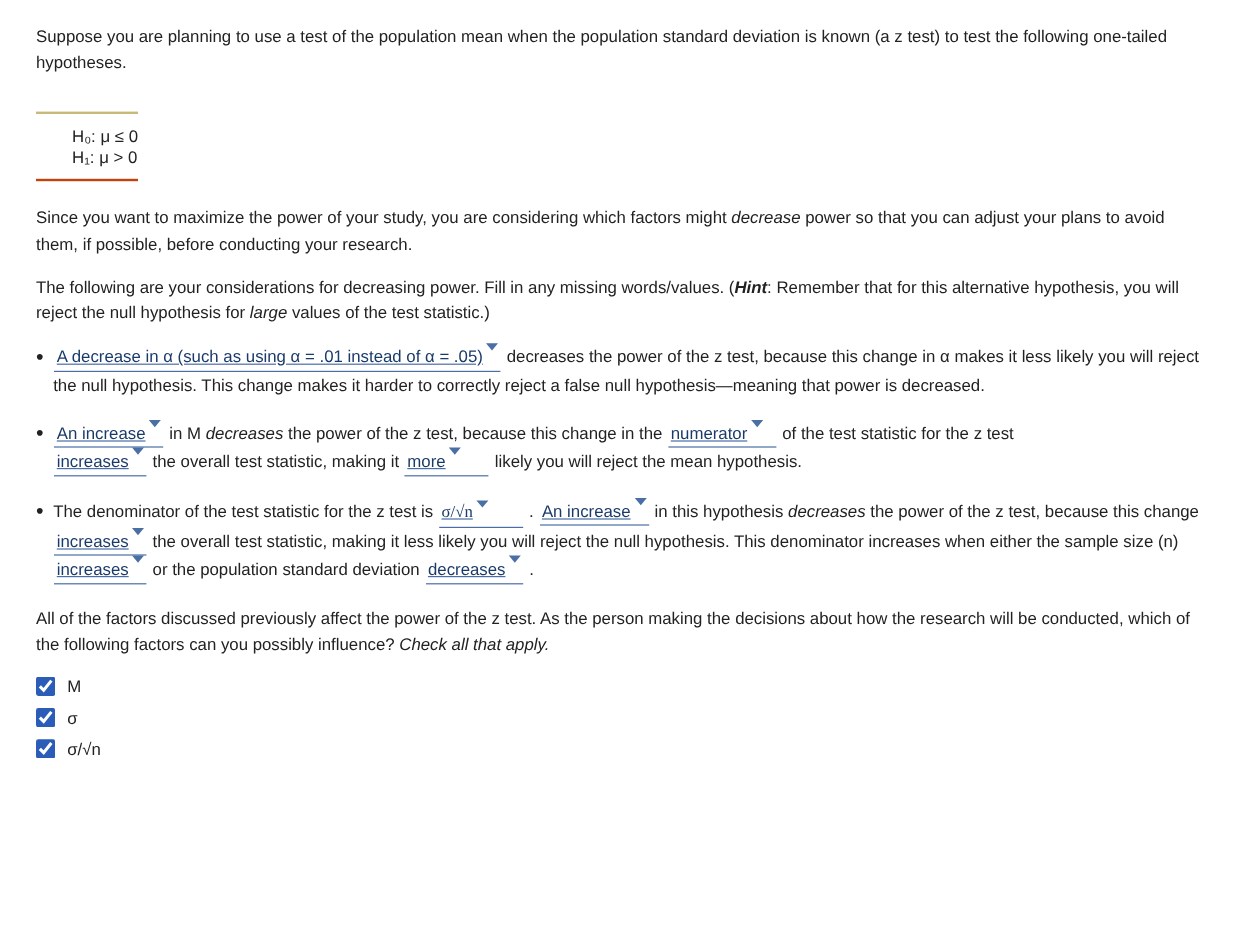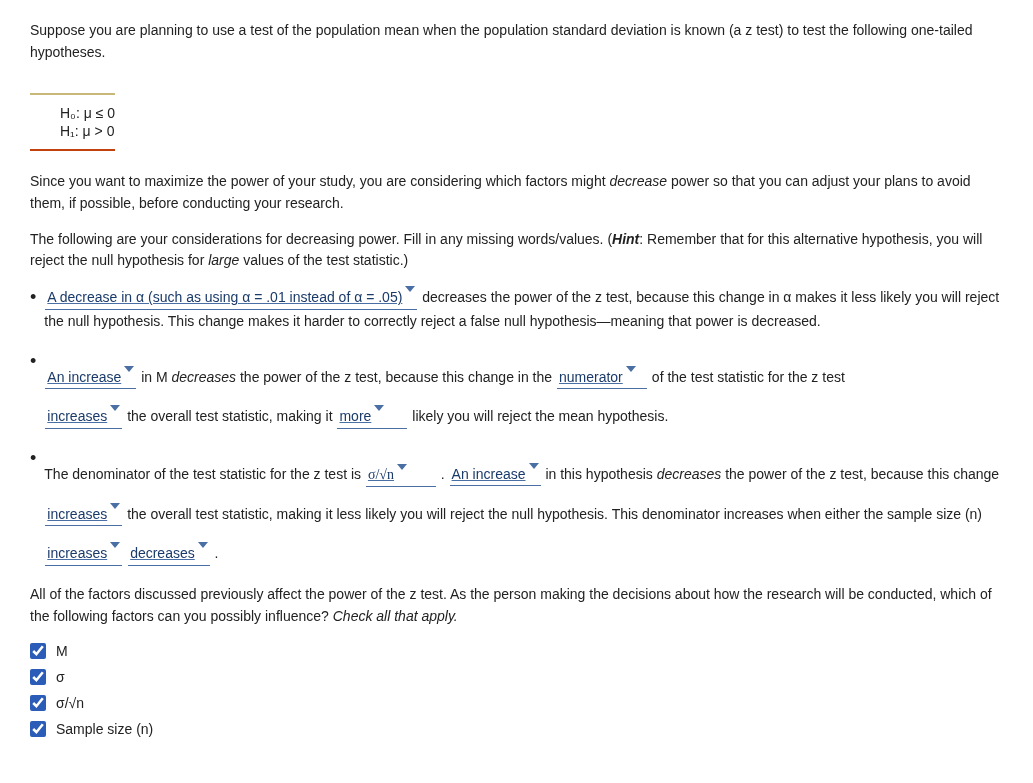--- a/index.html
+++ b/index.html
@@ -60,21 +60,21 @@
     .checkbox-item input[type="checkbox"] {
       width: 16px;
       height: 16px;
       margin-right: 10px;
       accent-color: #2b5cb8;
       cursor: pointer;
     }
     .sigma-frac { font-family: 'Times New Roman', serif; font-size: 14px; }
     .long-dropdown { min-width: 260px; }
     .medium-dropdown { min-width: 90px; }
-    .small-dropdown { min-width: 70px; margin-top: 16px; }
+    .small-dropdown { min-width: 70px; }
   </style>
 </head>
 <body>
 
 
 
 
 <p>Suppose you are planning to use a test of the population mean when the population standard deviation is known (a z test) to test the following one-tailed hypotheses.</p>
 
 
@@ -155,20 +155,21 @@
       <span> in this hypothesis </span><em>decreases</em><span> the power of the z test, because this change </span>
       <span class="dropdown-inline small-dropdown">
         <span class="dropdown-selected">increases</span>
         <span class="arrow"></span>
       </span>
       <span> the overall test statistic, making it less likely you will reject the null hypothesis. This denominator increases when either the sample size (n) </span>
       <span class="dropdown-inline small-dropdown">
         <span class="dropdown-selected">increases</span>
         <span class="arrow"></span>
       </span>
+      <span> or the population standard deviation </span>
       <span class="dropdown-inline small-dropdown">
         <span class="dropdown-selected">decreases</span>
         <span class="arrow"></span>
       </span>
       <span> .</span>
     </div>
   </div>
 </div>
 
 
@@ -183,20 +184,16 @@
     <label for="cb_M">M</label>
   </div>
   <div class="checkbox-item">
     <input type="checkbox" id="cb_sigma" checked="" style="">
     <label for="cb_sigma">σ</label>
   </div>
   <div class="checkbox-item">
     <input type="checkbox" id="cb_sigma_sqrt_n" checked="" style="">
     <label for="cb_sigma_sqrt_n">σ/√n</label>
   </div>
-  <div class="checkbox-item">
-    <input type="checkbox" id="cb_sample_size" checked="" style="">
-    <label for="cb_sample_size">Sample size (n)</label>
-  </div>
 </div>
 
 
 
 
 </body></html>

